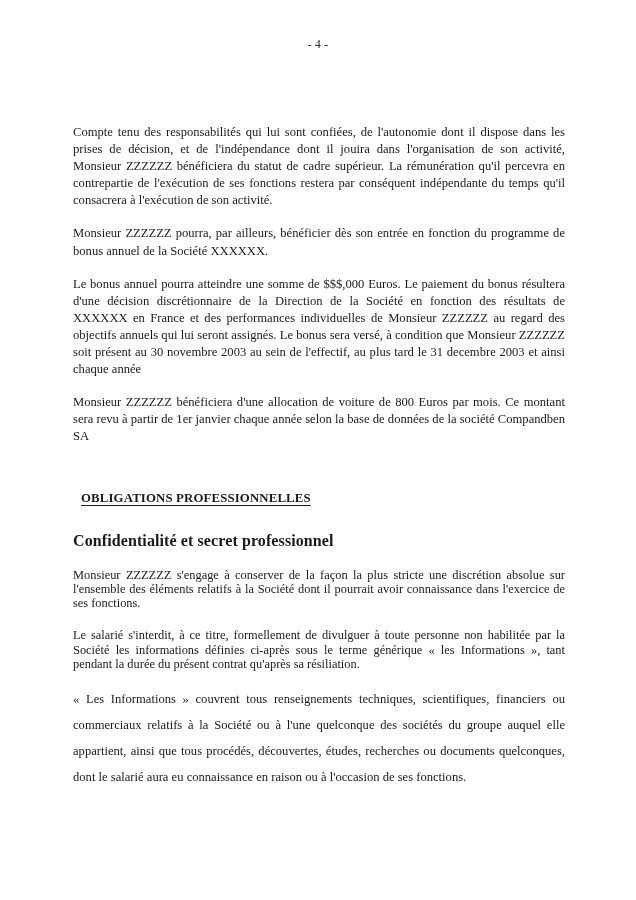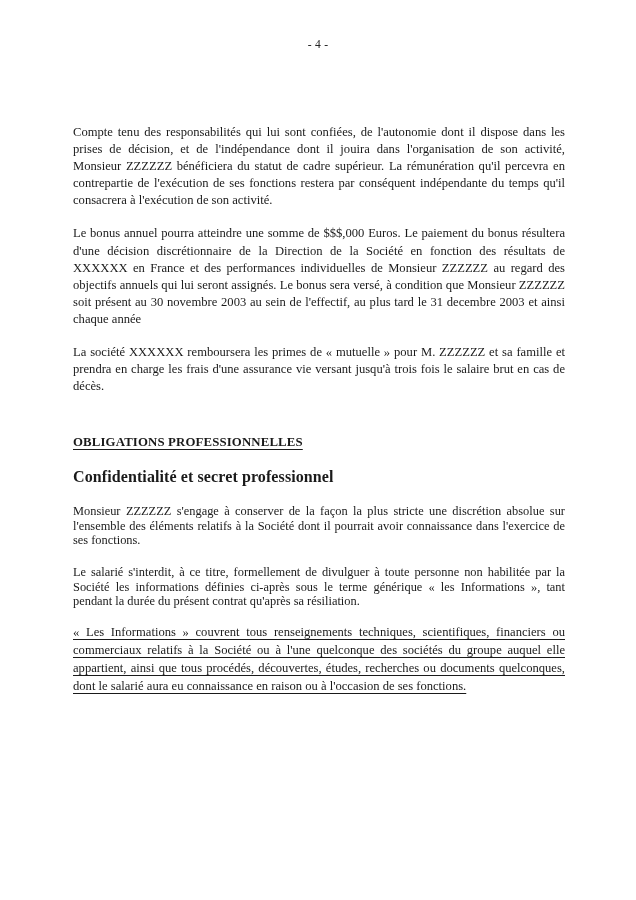--- a/index.html
+++ b/index.html
@@ -59,21 +59,21 @@
     margin-bottom: 15px;
     font-size: 12.4px;
     margin-top: 18px;
   }
 
   .u {
     text-underline-offset: 2px;
   }
 
   .section-heading {
-    margin: 0;
+    margin: 8px;
     padding: 0;
     font-size: 12.8px;
     font-weight: bold;
     text-decoration: underline;
     text-underline-offset: 2.5px;
     display: inline-block;
     letter-spacing: 0.15px;
   }
 
   .heading-wrap {
@@ -84,41 +84,41 @@
     margin: 0 0 16px 0;
     font-size: 16px;
     font-weight: bold;
     letter-spacing: 0.1px;
   }
 
   .spacer-before-heading { height: 21px; }
 
   
   p.para.fully-underlined {
-    text-decoration: underline;
     text-underline-offset: 2.5px;
-    line-height: 18px;
+    line-height: 26px;
   }
 </style>
 </head>
 <body>
 
 <div class="page">
 
   <div class="page-number">- 4 -</div>
 
   <div class="body-area">
 
     <p class="para">Compte tenu des responsabilités qui lui sont confiées, de l'autonomie dont il dispose dans les prises de décision, et de l'indépendance dont il jouira dans l'organisation de son activité, Monsieur ZZZZZZ bénéficiera du statut de cadre supérieur. La rémunération qu'il percevra en contrepartie de l'exécution de ses fonctions restera par conséquent indépendante du temps qu'il consacrera à l'exécution de son activité.</p>
 
+    <p class="para">Monsieur ZZZZZZ pourra, par ailleurs, bénéficier dès son entrée en fonction du programme de bonus annuel de la Société XXXXXX.</p>
 
     <p class="para"><span>Le bonus annuel pourra atteindre une somme de $$$,000 Euros. </span><span class="u">Le paiement du bonus</span><span> résultera d'une décision discrétionnaire de la Direction de la Société en fonction des résultats de XXXXXX en France et des performances individuelles de Monsieur ZZZZZZ au regard des objectifs annuels qui lui seront assignés. Le bonus sera versé, à condition que Monsieur ZZZZZZ soit présent au 30 novembre 2003 au sein de l'effectif, au plus tard le 31 decembre 2003 et ainsi chaque année</span></p>
 
+    <p class="para">Monsieur ZZZZZZ bénéficiera d'une allocation de voiture de 800 Euros par mois. Ce montant sera revu à partir de 1er janvier chaque année selon la base de données de la société Compandben SA</p>
 
-    <p class="para">La société XXXXXX remboursera les primes de « mutuelle » pour M. ZZZZZZ et sa famille et prendra en charge les frais d'une assurance vie versant jusqu'à trois fois le salaire brut en cas de décès.</p>
 
     <div class="spacer-before-heading"></div>
 
     <div class="heading-wrap">
       <span class="section-heading">OBLIGATIONS PROFESSIONNELLES</span>
     </div>
 
     <div class="sub-heading">Confidentialité et secret professionnel</div>
 
     <p class="para tight">Monsieur ZZZZZZ s'engage à conserver de la façon la plus stricte une discrétion absolue sur l'ensemble des éléments relatifs à la Société dont il pourrait avoir connaissance dans l'exercice de ses fonctions.</p>

